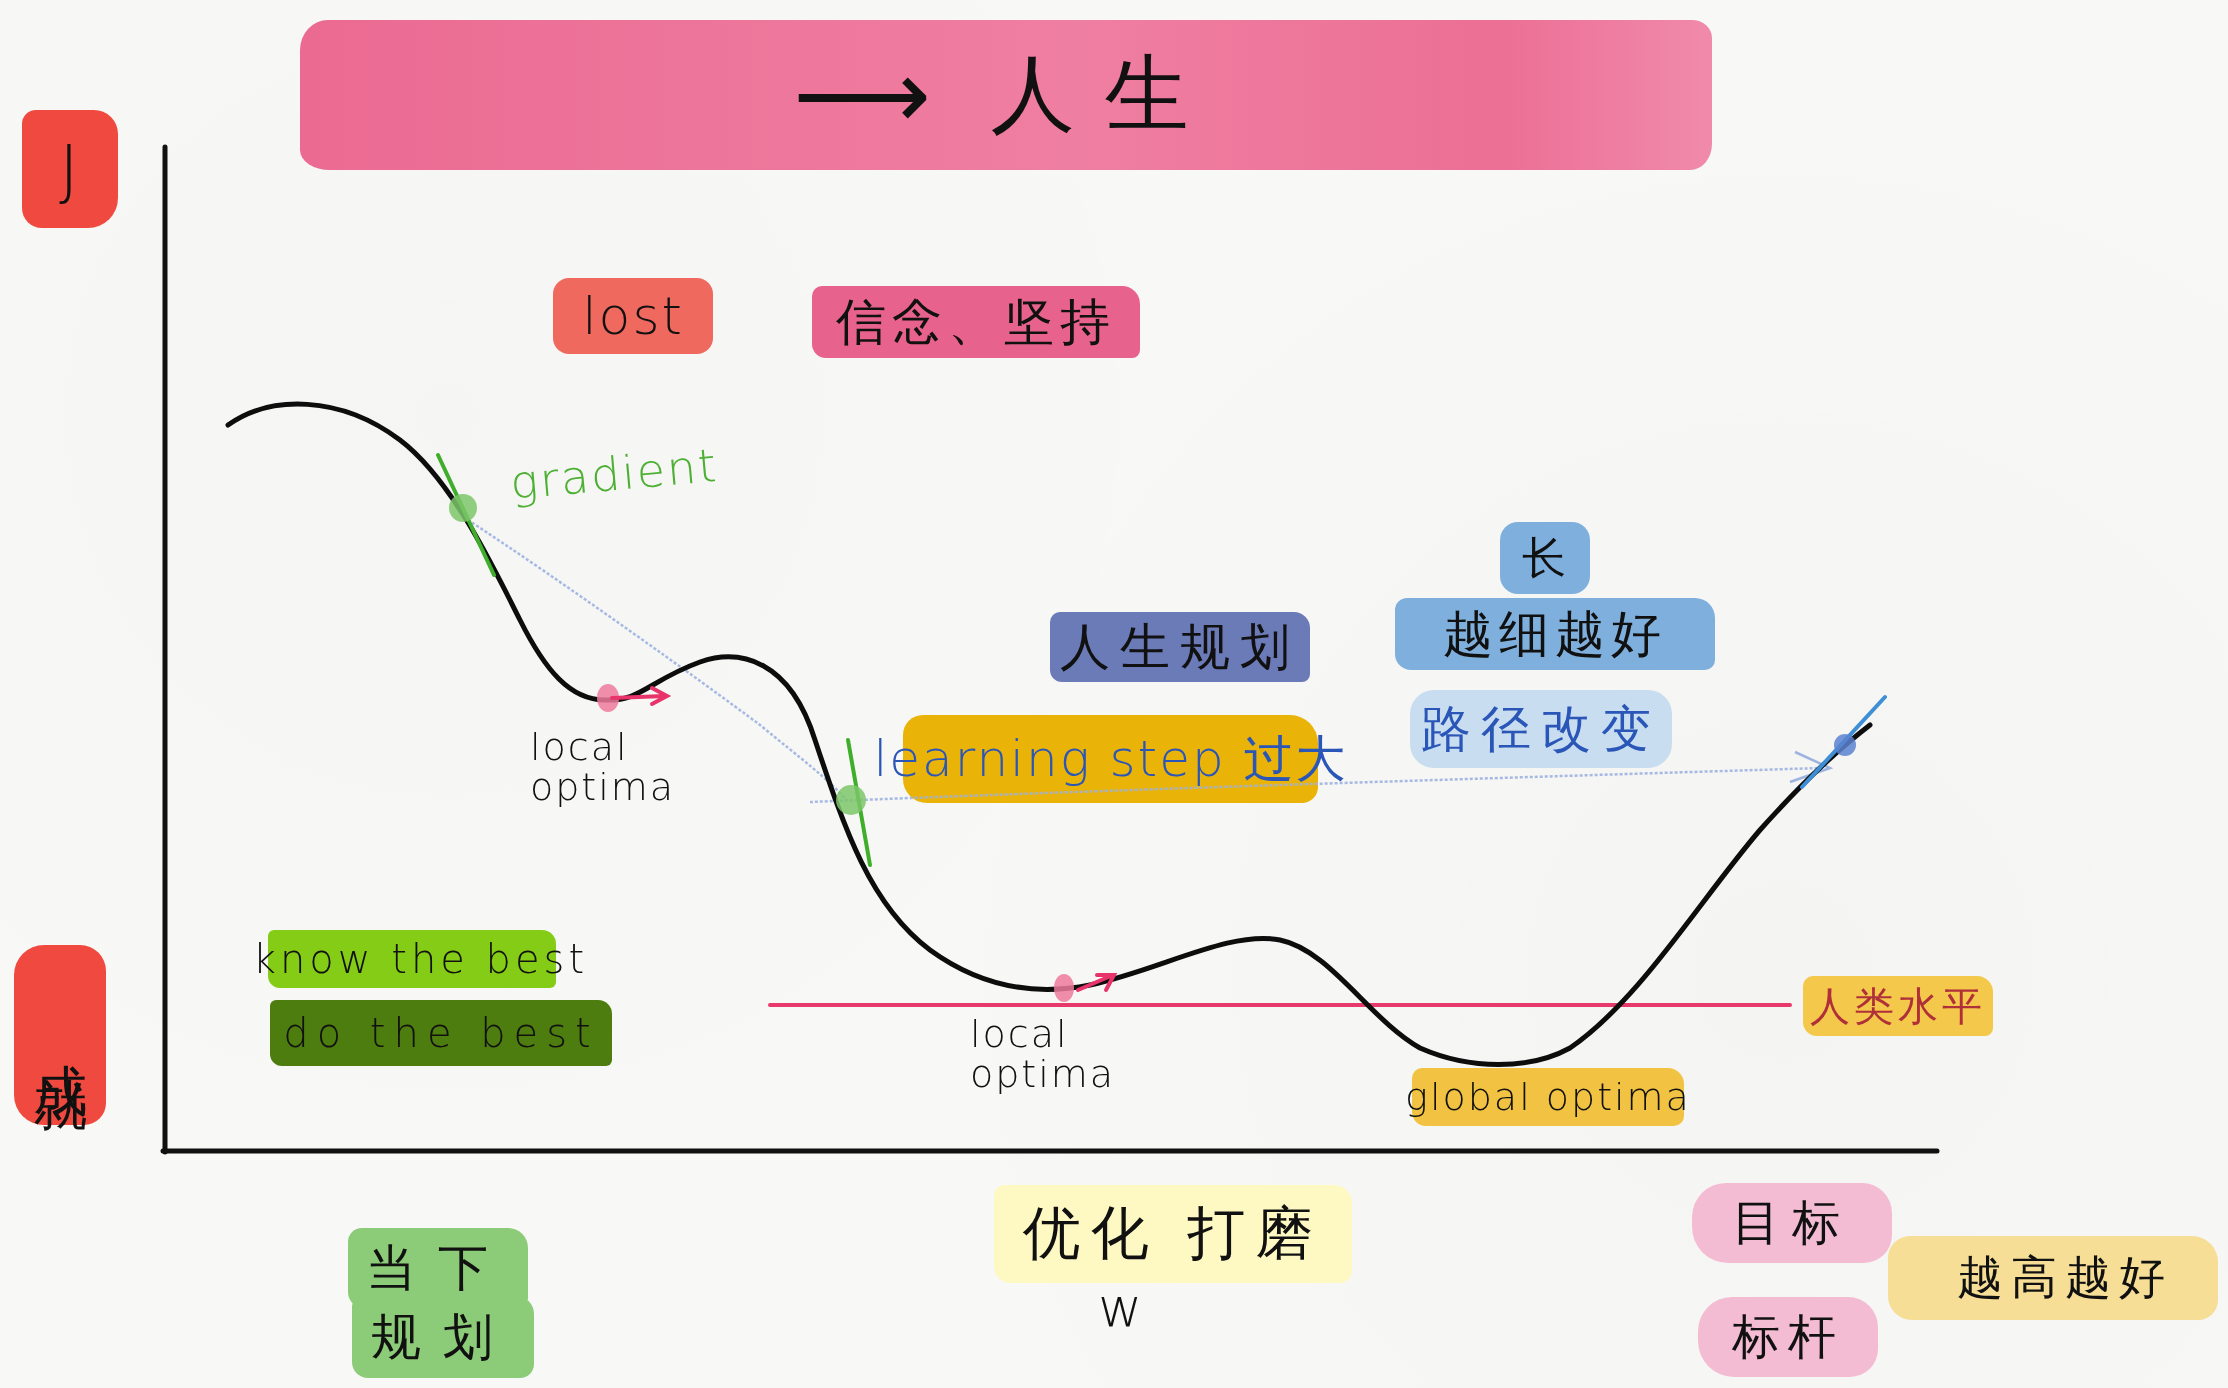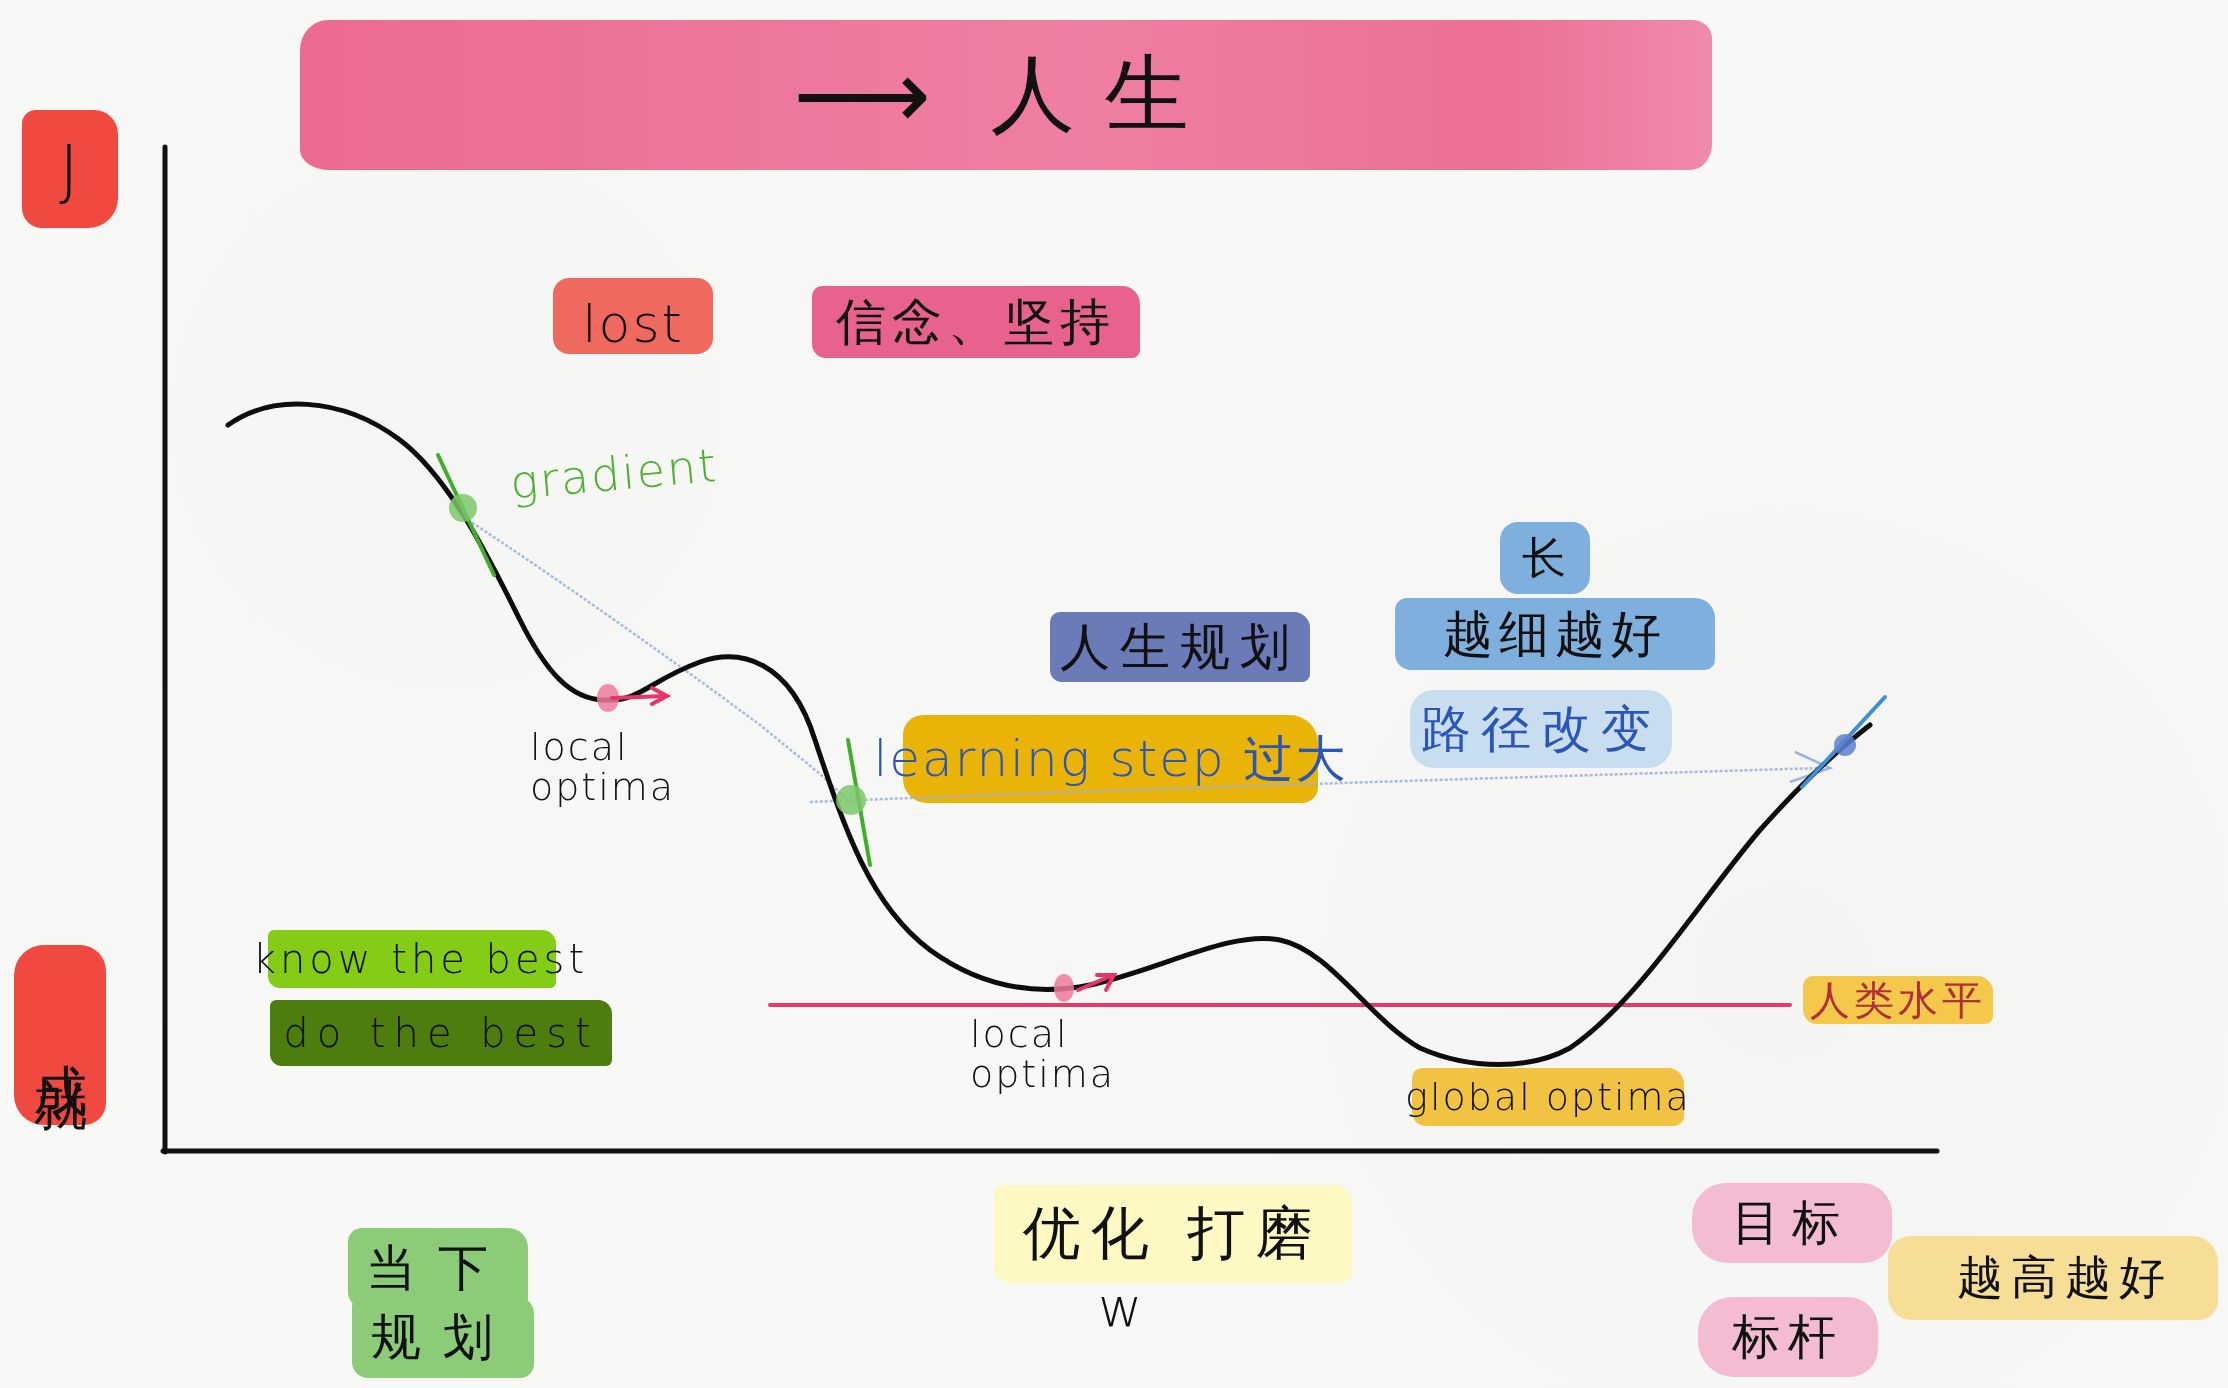--- a/index.html
+++ b/index.html
@@ -41,21 +41,21 @@
 </div>
 
 <div class="wash" style="left:22px; top:110px; width:96px; height:118px; background:#F04A40; border-radius:14px 24px 30px 20px;">
   <span class="hand" style="font-size:66px;">J</span>
 </div>
 
 <div class="wash" style="left:14px; top:945px; width:92px; height:180px; background:#F04A40; border-radius:30px 26px 22px 30px; flex-direction:column;">
   <span class="hand" style="font-size:54px; writing-mode:vertical-rl; letter-spacing:14px;">成就</span>
 </div>
 
-<div class="wash" style="left:553px; top:278px; width:160px; height:76px; background:#F0695F; border-radius:16px;align-items:flex-end;">
+<div class="wash" style="left:553px; top:278px; width:160px; height:76px; background:#F0695F; border-radius:16px;">
   <span class="hand" style="font-size:52px;">lost</span>
 </div>
 
 <div class="wash" style="left:812px; top:286px; width:328px; height:72px; background:#E8628E; border-radius:10px 18px 8px 14px;">
   <span class="hand" style="font-size:50px; letter-spacing:6px;">信念、坚持</span>
 </div>
 
 <div class="wash" style="left:1500px; top:522px; width:90px; height:72px; background:#7FB0DD; border-radius:18px;">
   <span class="hand" style="font-size:44px;">长</span>
 </div>
@@ -80,21 +80,21 @@
   <span class="hand" style="font-size:40px; letter-spacing:4px;">know the best</span>
 </div>
 <div class="wash" style="left:270px; top:1000px; width:342px; height:66px; background:#4d7c0f; border-radius:6px 14px 6px 12px;">
   <span class="hand" style="font-size:40px; letter-spacing:8px;">do the best</span>
 </div>
 
 <div class="wash" style="left:1412px; top:1068px; width:272px; height:58px; background:#F2C342; border-radius:10px 16px 10px 14px;">
   <span class="hand" style="font-size:38px;">global optima</span>
 </div>
 
-<div class="wash" style="left:1803px; top:976px; width:190px; height:48px; background:#F4C84A; border-radius:10px 16px 8px 14px;">
+<div class="wash" style="left:1803px; top:976px; width:190px; height:60px; background:#F4C84A; border-radius:10px 16px 8px 14px;">
   <span class="hand" style="font-size:40px; letter-spacing:4px; color:#B0303A;">人类水平</span>
 </div>
 
 <div class="wash" style="left:970px; top:1185px; width:358px; height:98px; background:#fef9c3; border-radius:10px 18px 12px 16px;margin-left:24px;">
   <span class="hand" style="font-size:58px; letter-spacing:10px;">优化 打磨</span>
 </div>
 <div class="lbl hand" style="left:1098px; top:1280px; font-size:54px;">w</div>
 
 <div class="wash" style="left:348px; top:1228px; width:180px; height:80px; background:#8CCB77; border-radius:14px 20px 10px 16px;">
   <span class="hand" style="font-size:50px; letter-spacing:22px;">当下</span>

